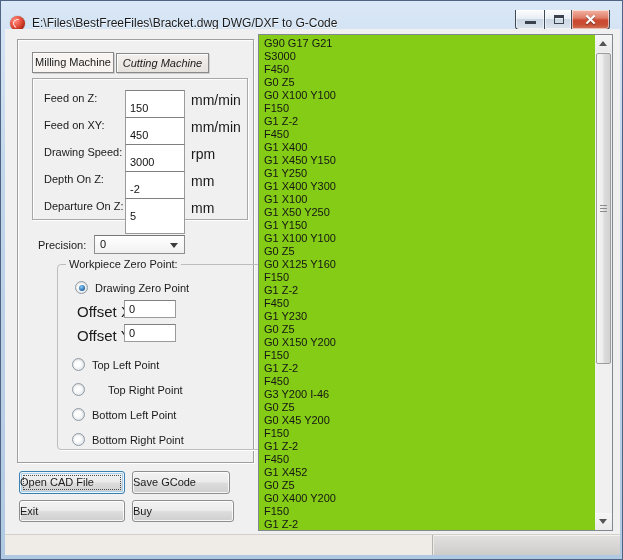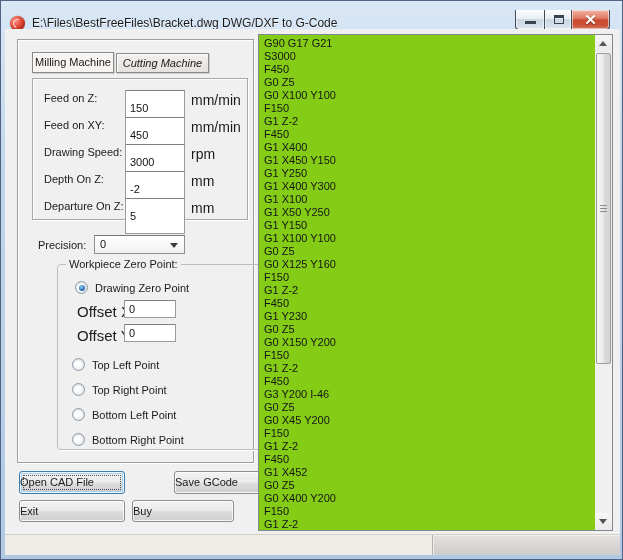--- a/index.html
+++ b/index.html
@@ -101,21 +101,21 @@
   
   .btn {
     position:absolute; height:23px; font-size:11px; color:#1a1a1a; text-align:left;
     border:1px solid #8e8e8e; border-radius:3px;
     background:linear-gradient(180deg,#f2f2f2 0%,#ebebeb 48%,#dddddd 52%,#cfcfcf 100%);
     box-shadow:inset 0 0 0 1px rgba(255,255,255,.8); line-height:21px; cursor:default;
   }
   .btn.default { border-color:#3c7fb1; box-shadow:inset 0 0 0 1px rgba(255,255,255,.8), inset 0 0 0 2px #a9d0ea; }
   .btn.default::after { content:""; position:absolute; left:3px; right:3px; top:3px; bottom:3px; border:1px dotted #4b4b4b; border-radius:1px; }
   .btn-open { left:14px; top:442px; width:106px; }
-  .btn-save { left:127px; top:442px; width:98px;margin-left:42px; }
+  .btn-save { left:127px; top:442px; width:98px; }
   .btn-exit { left:14px; top:471px; width:106px; height:22px; line-height:20px; }
   .btn-buy  { left:127px; top:471px; width:102px; height:22px; line-height:20px; }
   
   .gcode-area {
     position:absolute; left:253px; top:5px; width:355px; height:497px;
     border:1px solid #828790; background:#84cc16; overflow:hidden;
   }
   .gcode-lines { position:absolute; left:5px; top:2px; right:18px; }
   .gcode-lines div { height:13px; line-height:13px; font-size:11px; color:#151515; white-space:pre; }
   .vscroll { position:absolute; top:0; right:0; bottom:0; width:17px; background:#f0f0f0; }
@@ -208,21 +208,21 @@
         <span class="orow-label" style="left:19px; top:38px">Offset X:</span>
         <input class="obox" style="left: 66px; top: 35px;" value="0">
 
         <span class="orow-label" style="left:19px; top:62px">Offset Y:</span>
         <input class="obox" style="left: 66px; top: 59px;" value="0">
 
         <span class="radio" style="left:14px; top:93px"></span>
         <span class="rlabel" style="left:34px; top:94px">Top Left Point</span>
 
         <span class="radio" style="left:14px; top:118px"></span>
-        <span class="rlabel" style="left:34px; top:119px">Top Right Point</span>
+        <span class="rlabel" style="left:50px; top:119px">Top Right Point</span>
 
         <span class="radio" style="left:14px; top:143px"></span>
         <span class="rlabel" style="left:34px; top:144px">Bottom Left Point</span>
 
         <span class="radio" style="left:14px; top:168px"></span>
         <span class="rlabel" style="left:34px; top:169px">Bottom Right Point</span>
       </div>
     </div>
 
     <div class="btn default btn-open">Open CAD File</div>

